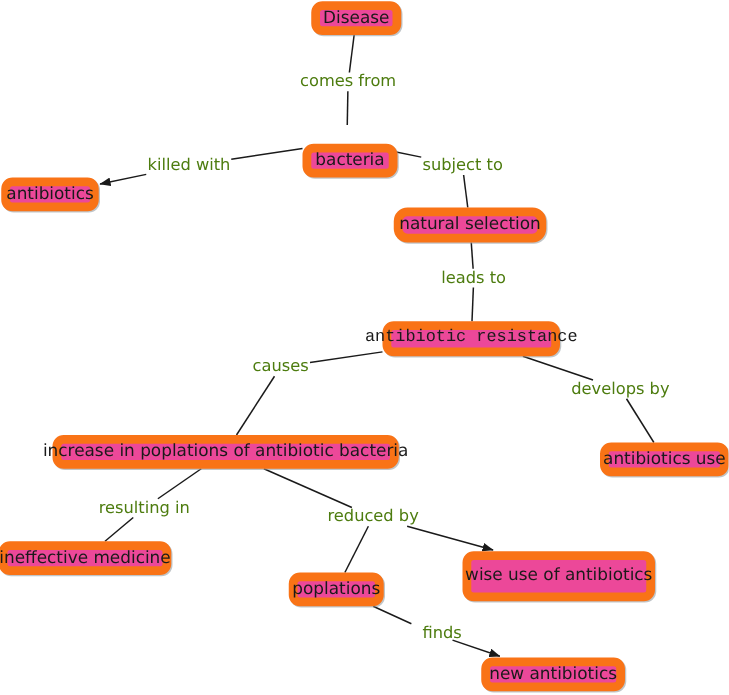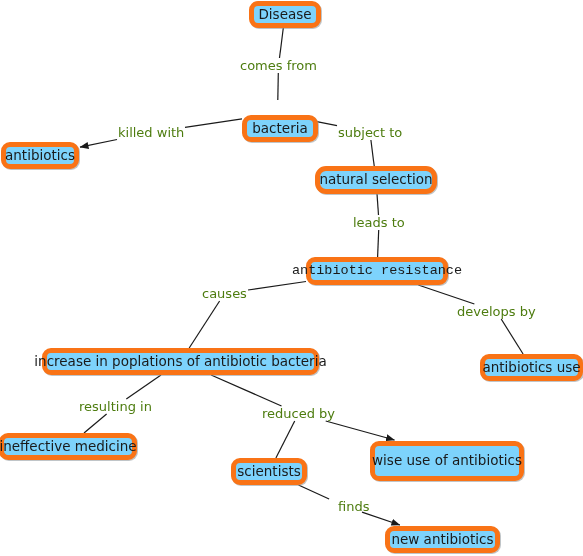--- a/index.html
+++ b/index.html
@@ -18,22 +18,22 @@
   #edges {
     position: absolute;
     left: 0;
     top: 0;
     width: 583px;
     height: 556px;
   }
   .node {
     position: absolute;
     box-sizing: border-box;
-    background: #7dd3fc;
-    border: 5px solid #f97316;
+    background: #ec4899;
+    border: 7px solid #f97316;
     border-radius: 9px;
     color: #1a1a1a;
     font-size: 13.5px;
     line-height: 1;
     display: flex;
     align-items: center;
     justify-content: center;
     white-space: nowrap;
     box-shadow: 1px 1px 0 rgba(140,150,155,0.55);
     padding: 0 9px;
@@ -82,21 +82,21 @@
   <div id="nodes">
       <div class="node" style="left: 249px; top: 1px; width: 72px; height: 27px;">Disease</div>
       <div class="node" style="left: 242px; top: 115px; width: 76px; height: 27px;">bacteria</div>
       <div class="node" style="left: 1px; top: 142px; width: 78px; height: 27px;">antibiotics</div>
       <div class="node" style="left: 315px; top: 166px; width: 122px; height: 28px; border-radius: 11px;">natural selection</div>
       <div class="node" style="left: 306px; top: 257px; width: 142px; height: 28px; font-family: Liberation Mono, monospace;">antibiotic resistance</div>
       <div class="node" style="left: 42px; top: 348px; width: 277px; height: 27px;">increase in poplations of antibiotic bacteria</div>
       <div class="node" style="left: 480px; top: 354px; width: 103px; height: 27px;">antibiotics use</div>
       <div class="node" style="left: -1px; top: 433px; width: 138px; height: 27px;">ineffective medicine</div>
       <div class="node" style="left: 370px; top: 441px; width: 154px; height: 40px;">wise use of antibiotics</div>
-      <div class="node" style="left: 231px; top: 458px; width: 76px; height: 27px;">scientists</div>
+      <div class="node" style="left: 231px; top: 458px; width: 76px; height: 27px;">poplations</div>
       <div class="node" style="left: 385px; top: 526px; width: 115px; height: 27px;">new antibiotics</div>
     </div>
   <div id="labels">
       <div class="link-label" style="left: 240px; top: 59px;">comes from</div>
       <div class="link-label" style="left: 118px; top: 126px;">killed with</div>
       <div class="link-label" style="left: 338px; top: 126px;">subject to</div>
       <div class="link-label" style="left: 353px; top: 216px;">leads to</div>
       <div class="link-label" style="left: 202px; top: 287px;">causes</div>
       <div class="link-label" style="left: 457px; top: 305px;">develops by</div>
       <div class="link-label" style="left: 79px; top: 400px;">resulting in</div>

